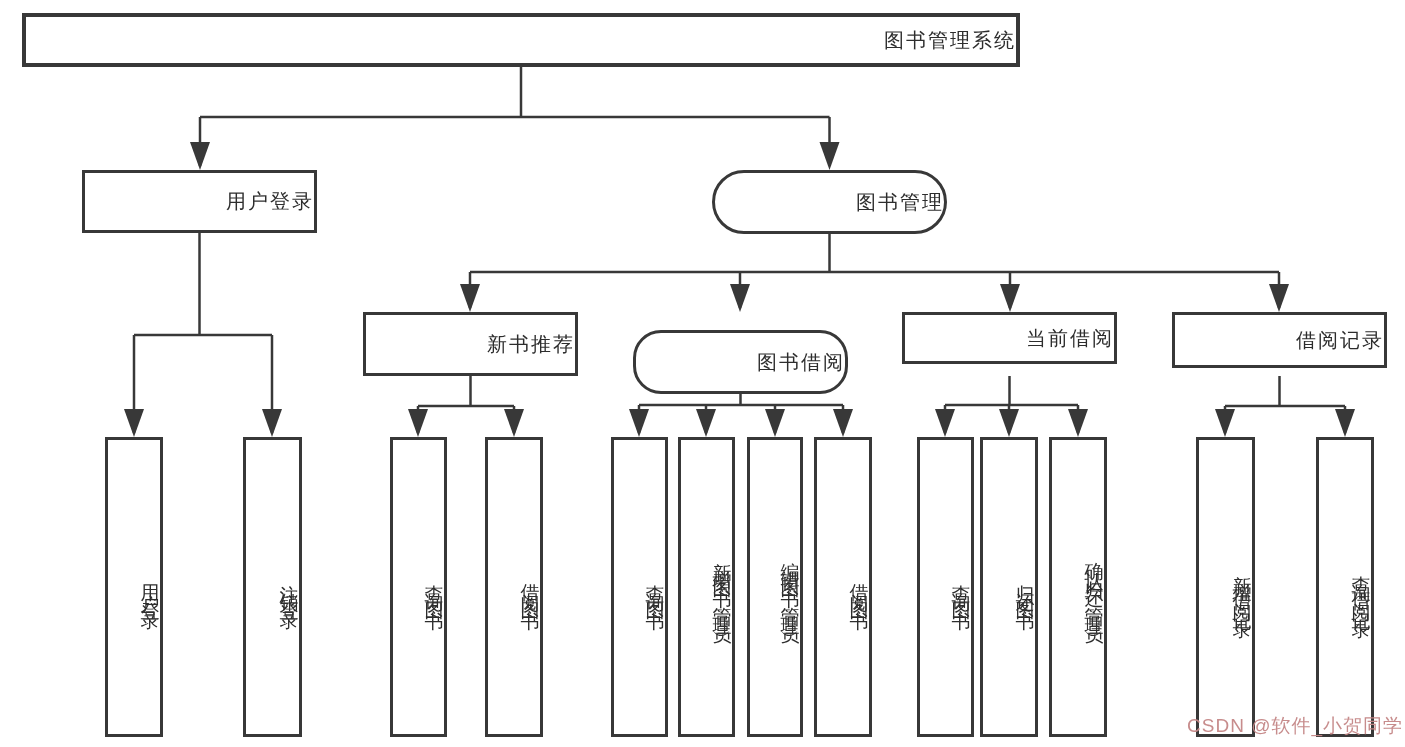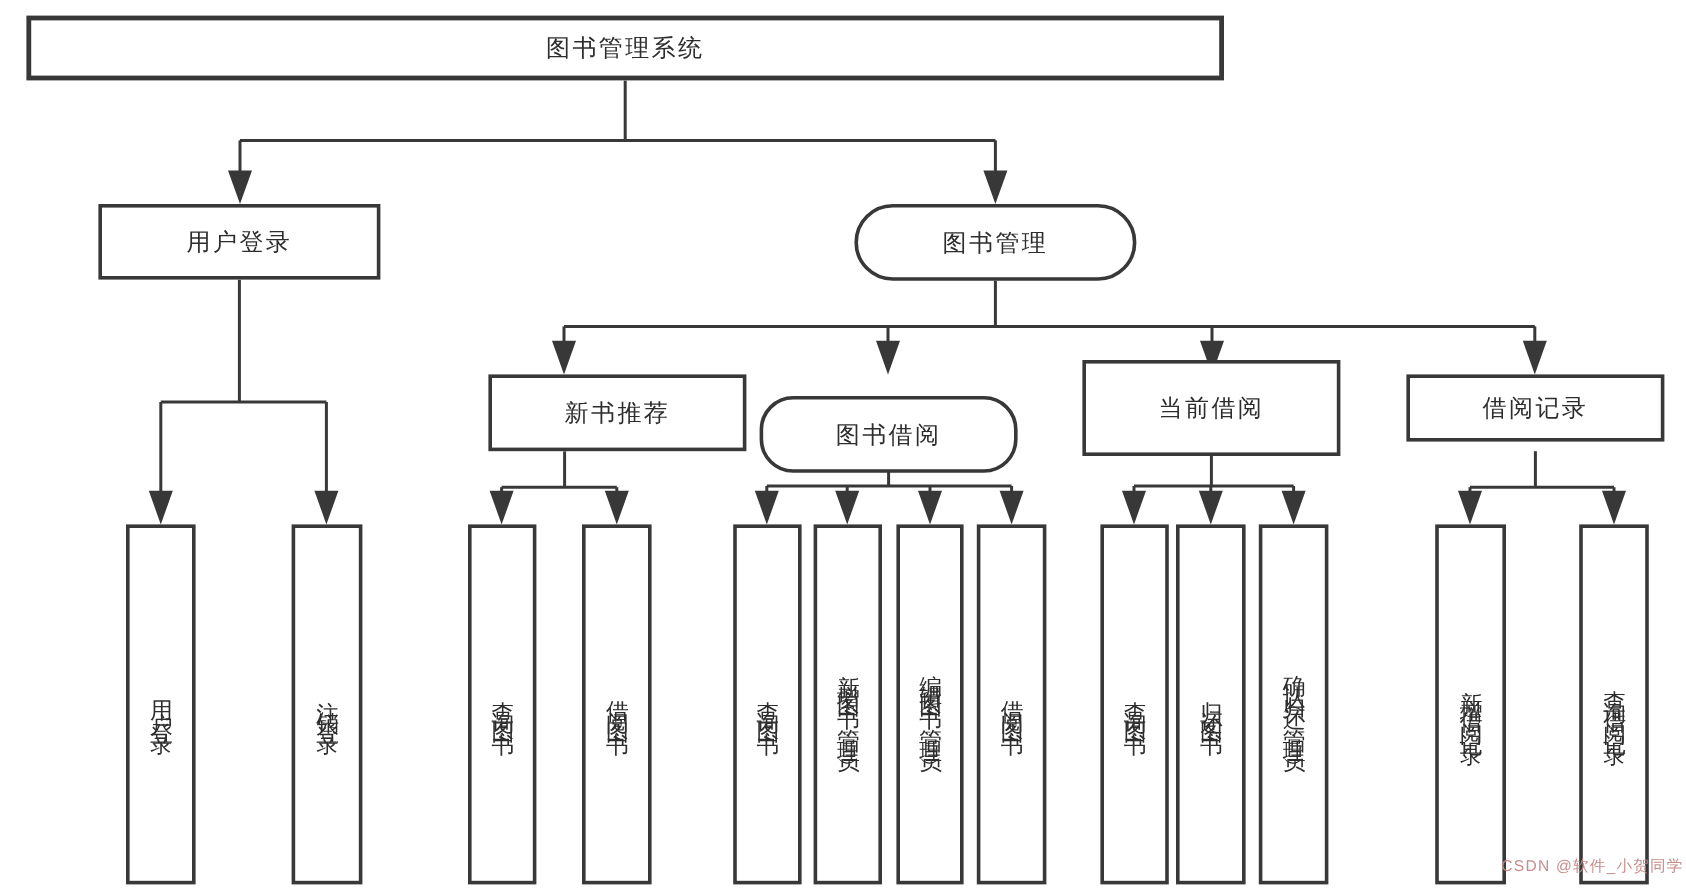--- a/index.html
+++ b/index.html
@@ -16,42 +16,42 @@
     left: 0; top: 0;
     width: 1405px; height: 747px;
   }
   .box {
     position: absolute;
     box-sizing: border-box;
     border: 3px solid #383838;
     background: #ffffff;
     display: flex;
     align-items: center;
-    justify-content: center;
+    justify-content: flex-end;
     color: #2d2d2d;
   }
   .box.root { border-width: 4px; }
   .hlabel {
     font-size: 20px;
     letter-spacing: 2px;
     white-space: nowrap;
   }
   .leaf .vtext {
     writing-mode: vertical-rl;
     text-orientation: mixed;
     font-size: 19px;
     letter-spacing: 9px;
     line-height: 1;
     white-space: nowrap;
   }
   .watermark {
     position: absolute;
     right: 2px;
     top: 713px;
-    font-size: 13px;
+    font-size: 19px;
     letter-spacing: 1px;
     color: rgba(196, 134, 134, 0.95);
     white-space: nowrap;
     z-index: 5;
   }
   .stroke { stroke: #383838; stroke-width: 2.5; fill: none; }
   .arrowhead { fill: #383838; stroke: none; }
 </style>
 </head>
 <body>
@@ -124,27 +124,27 @@
     <span class="hlabel">图书管理系统</span>
   </div>
 
   <div class="box" style="left:82px; top:170px; width:235px; height:63px;">
     <span class="hlabel">用户登录</span>
   </div>
   <div class="box" style="left:712px; top:170px; width:235px; height:64px;border-radius:32px;">
     <span class="hlabel">图书管理</span>
   </div>
 
-  <div class="box" style="left:363px; top:312px; width:215px; height:64px;margin-left:44px;">
+  <div class="box" style="left:363px; top:312px; width:215px; height:64px;">
     <span class="hlabel">新书推荐</span>
   </div>
   <div class="box" style="left:633px; top:330px; width:215px; height:64px;border-radius:28px;">
     <span class="hlabel">图书借阅</span>
   </div>
-  <div class="box" style="left:902px; top:300px; width:215px; height:80px;">
+  <div class="box" style="left:902px; top:312px; width:215px; height:52px;">
     <span class="hlabel">当前借阅</span>
   </div>
   <div class="box" style="left:1172px; top:312px; width:215px; height:56px;">
     <span class="hlabel">借阅记录</span>
   </div>
 
   <div class="box leaf" style="left:105px; top:437px; width:58px; height:300px;">
     <span class="vtext">用户登录</span>
   </div>
   <div class="box leaf" style="left:243px; top:437px; width:59px; height:300px;">

